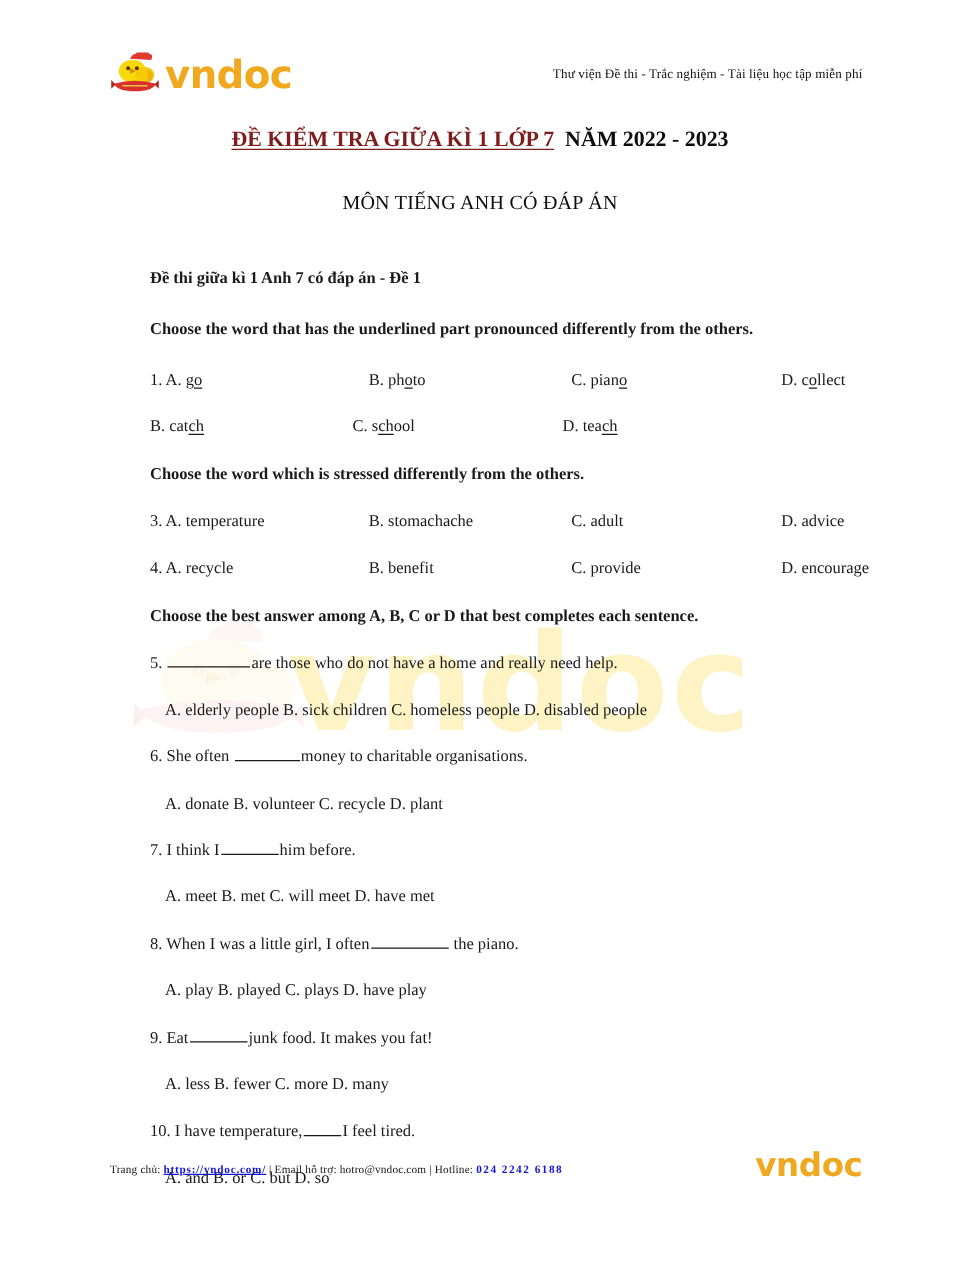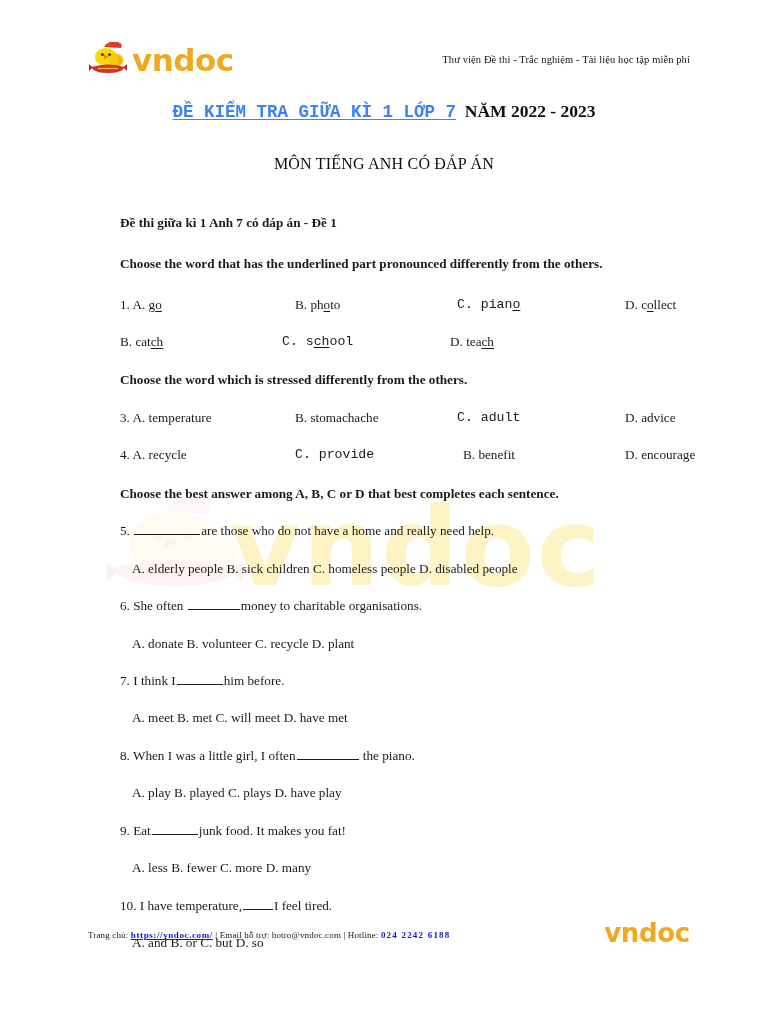--- a/index.html
+++ b/index.html
@@ -91,24 +91,23 @@
     z-index: 2;
     text-align: center;
     margin-top: 22px;
   }
   .title-main {
     font-size: 17.5px;
     font-weight: 700;
     line-height: 1.3;
   }
   .title-main .blue {
-    color: #3b82f6;
+    color: #7f1d1d;
     text-decoration: underline;
     text-underline-offset: 2px;
-    font-family: Liberation Mono, monospace;
   }
   .title-main .black { color: #0d0d0d; }
   .title-sub {
     font-size: 16px;
     font-weight: 400;
     color: #0d0d0d;
     margin-top: 31px;
     letter-spacing: 0.2px;
   }
 
@@ -130,21 +129,21 @@
 
   .qrow {
     display: flex;
     font-size: 13.2px;
     line-height: 1.7;
     margin: 0 0 15px 0;
   }
   .qrow .col { flex: 0 0 auto; }
   .qrow .c1 { width: 175px; }
   .qrow .c2 { width: 162px; }
-  .qrow .c3 { width: 168px; font-family: Liberation Mono, monospace; }
+  .qrow .c3 { width: 168px; }
   .qrow .c4 { width: auto; }
 
   .qline {
     font-size: 13.2px;
     line-height: 1.7;
     margin: 0 0 15px 0;
   }
   .opts {
     font-size: 13.2px;
     line-height: 1.7;
@@ -318,27 +317,27 @@
         <span>advice</span>
       </span>
     </div>
 
     <div class="qrow">
       <span class="col c1">
         <span>4.</span>
         <span>A.</span>
         <span>recycle</span>
       </span>
+      <span class="col c2">
+        <span>B.</span>
+        <span>benefit</span>
+      </span>
       <span class="col c3">
         <span>C.</span>
         <span>provide</span>
-      </span>
-      <span class="col c2">
-        <span>B.</span>
-        <span>benefit</span>
       </span>
       <span class="col c4">
         <span>D.</span>
         <span>encourage</span>
       </span>
     </div>
 
     <p class="para bold tight">Choose the best answer among A, B, C or D that best completes each sentence.</p>
 
     <p class="qline">

